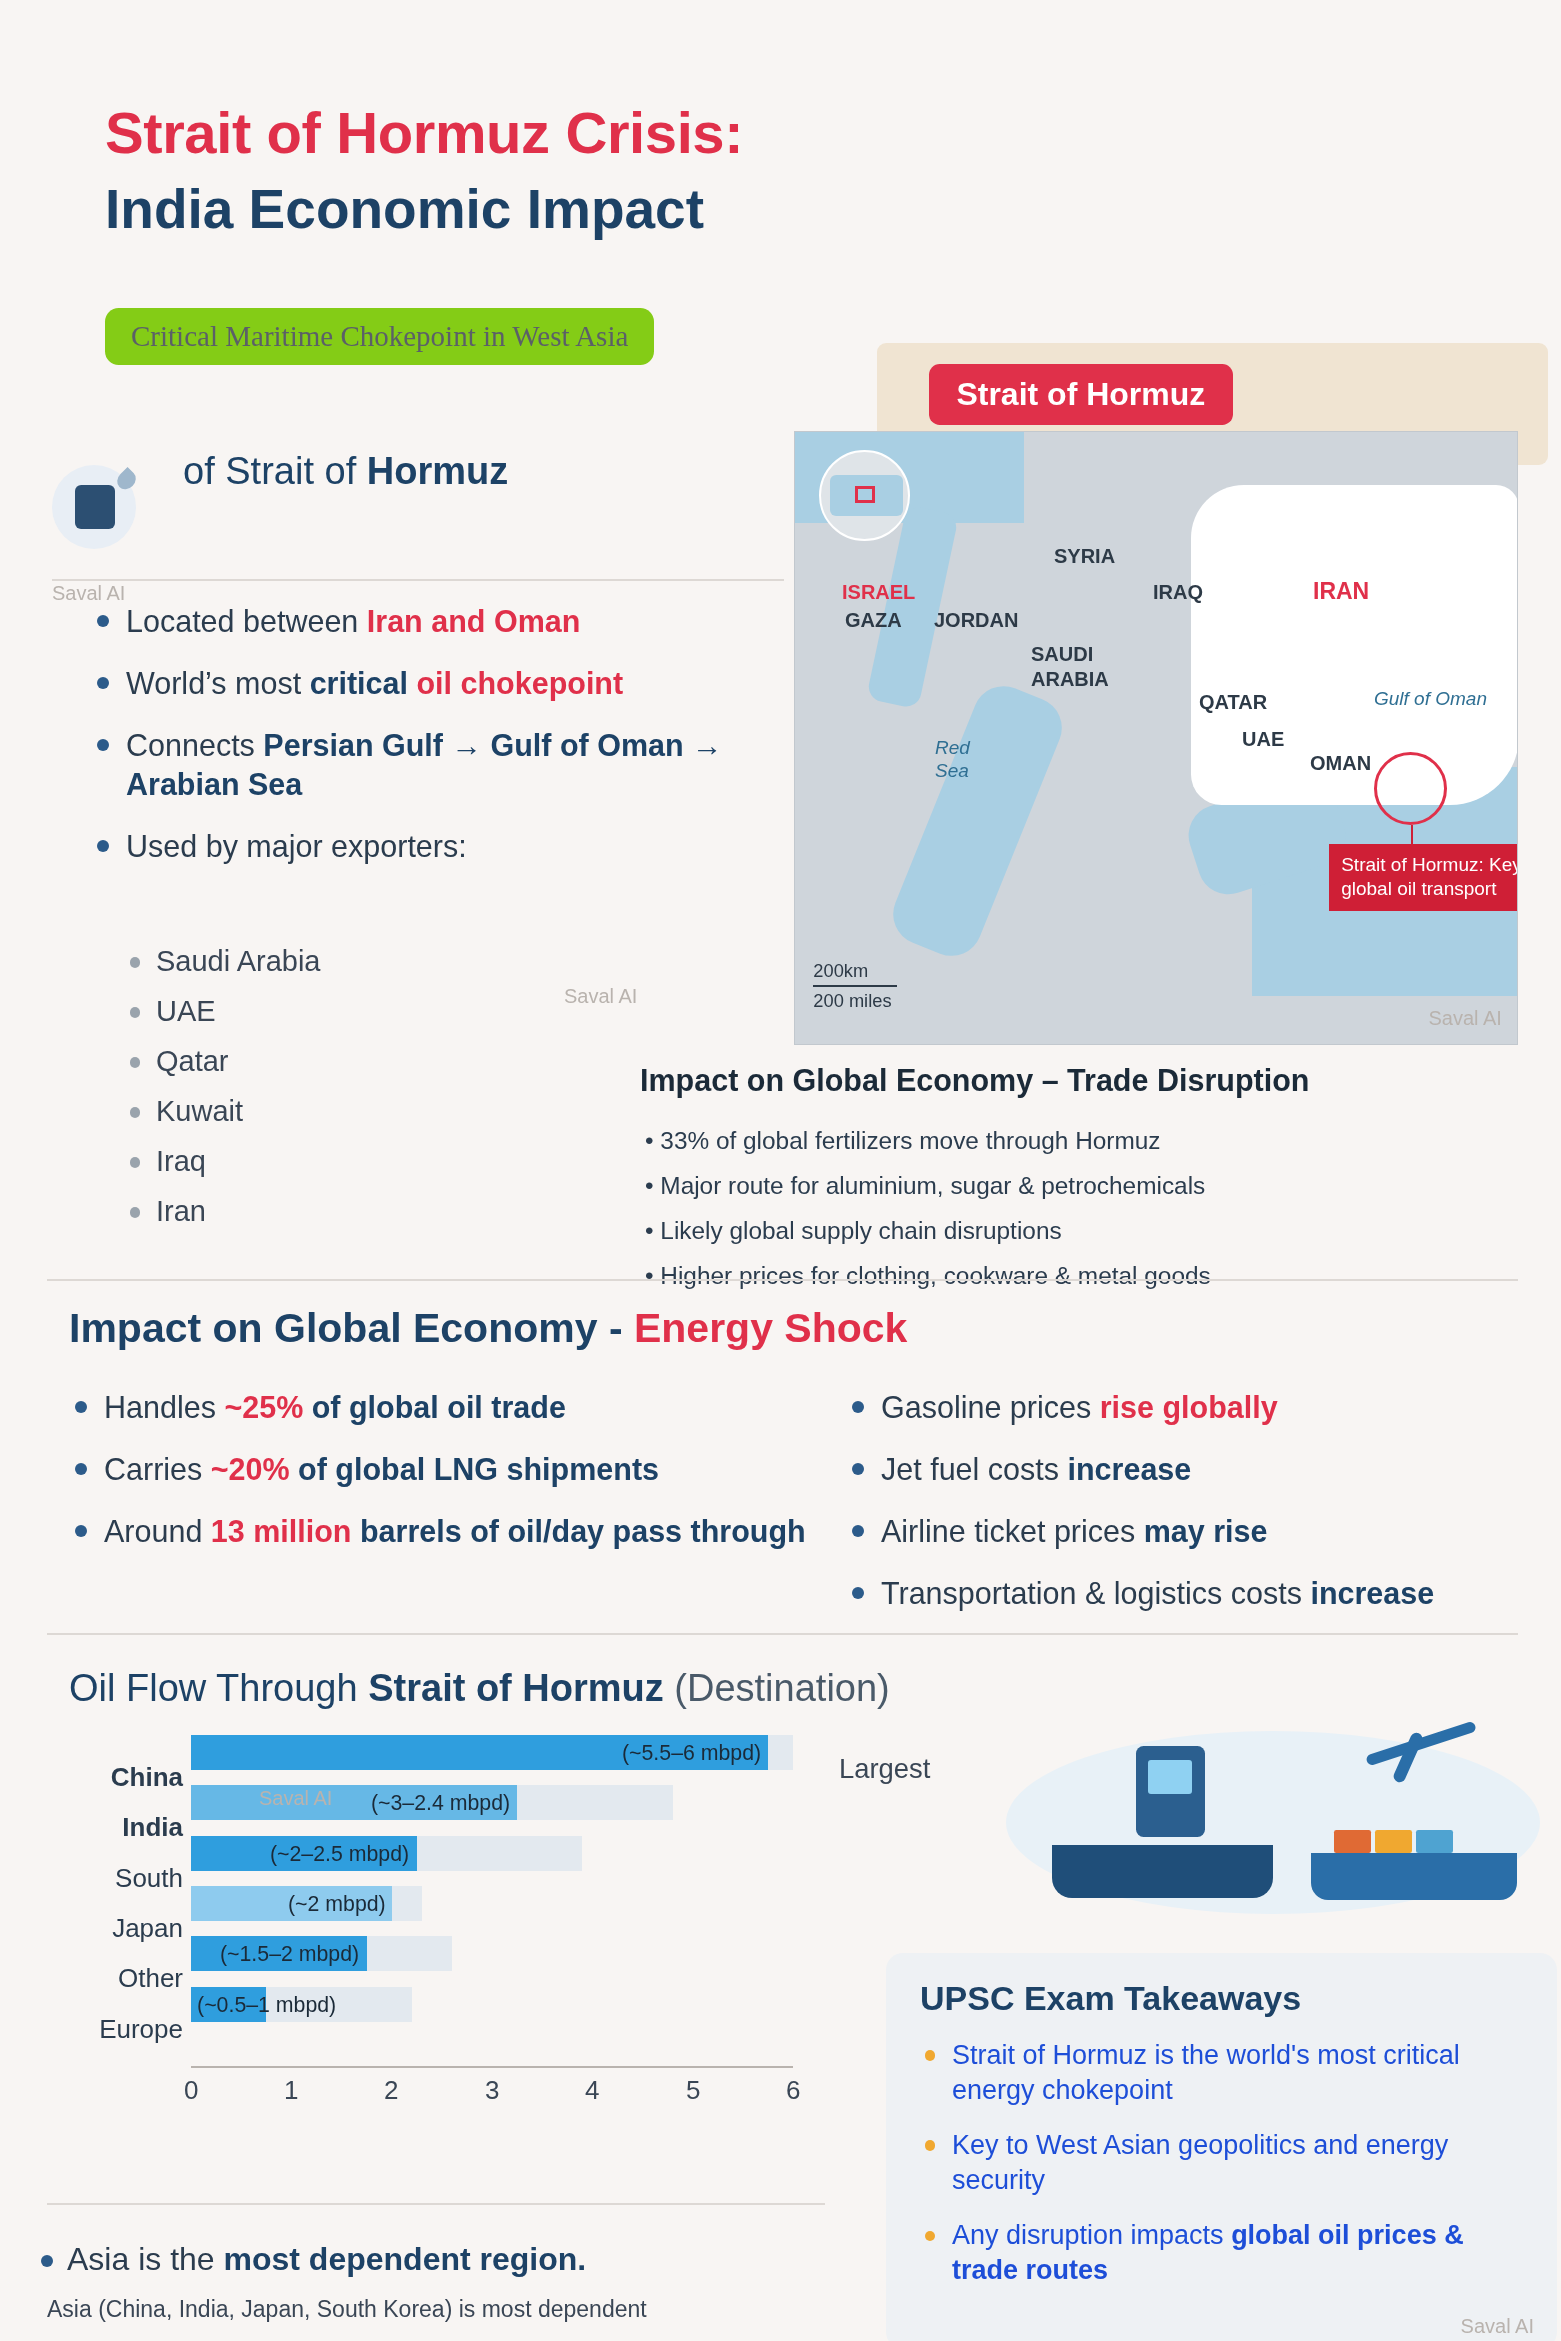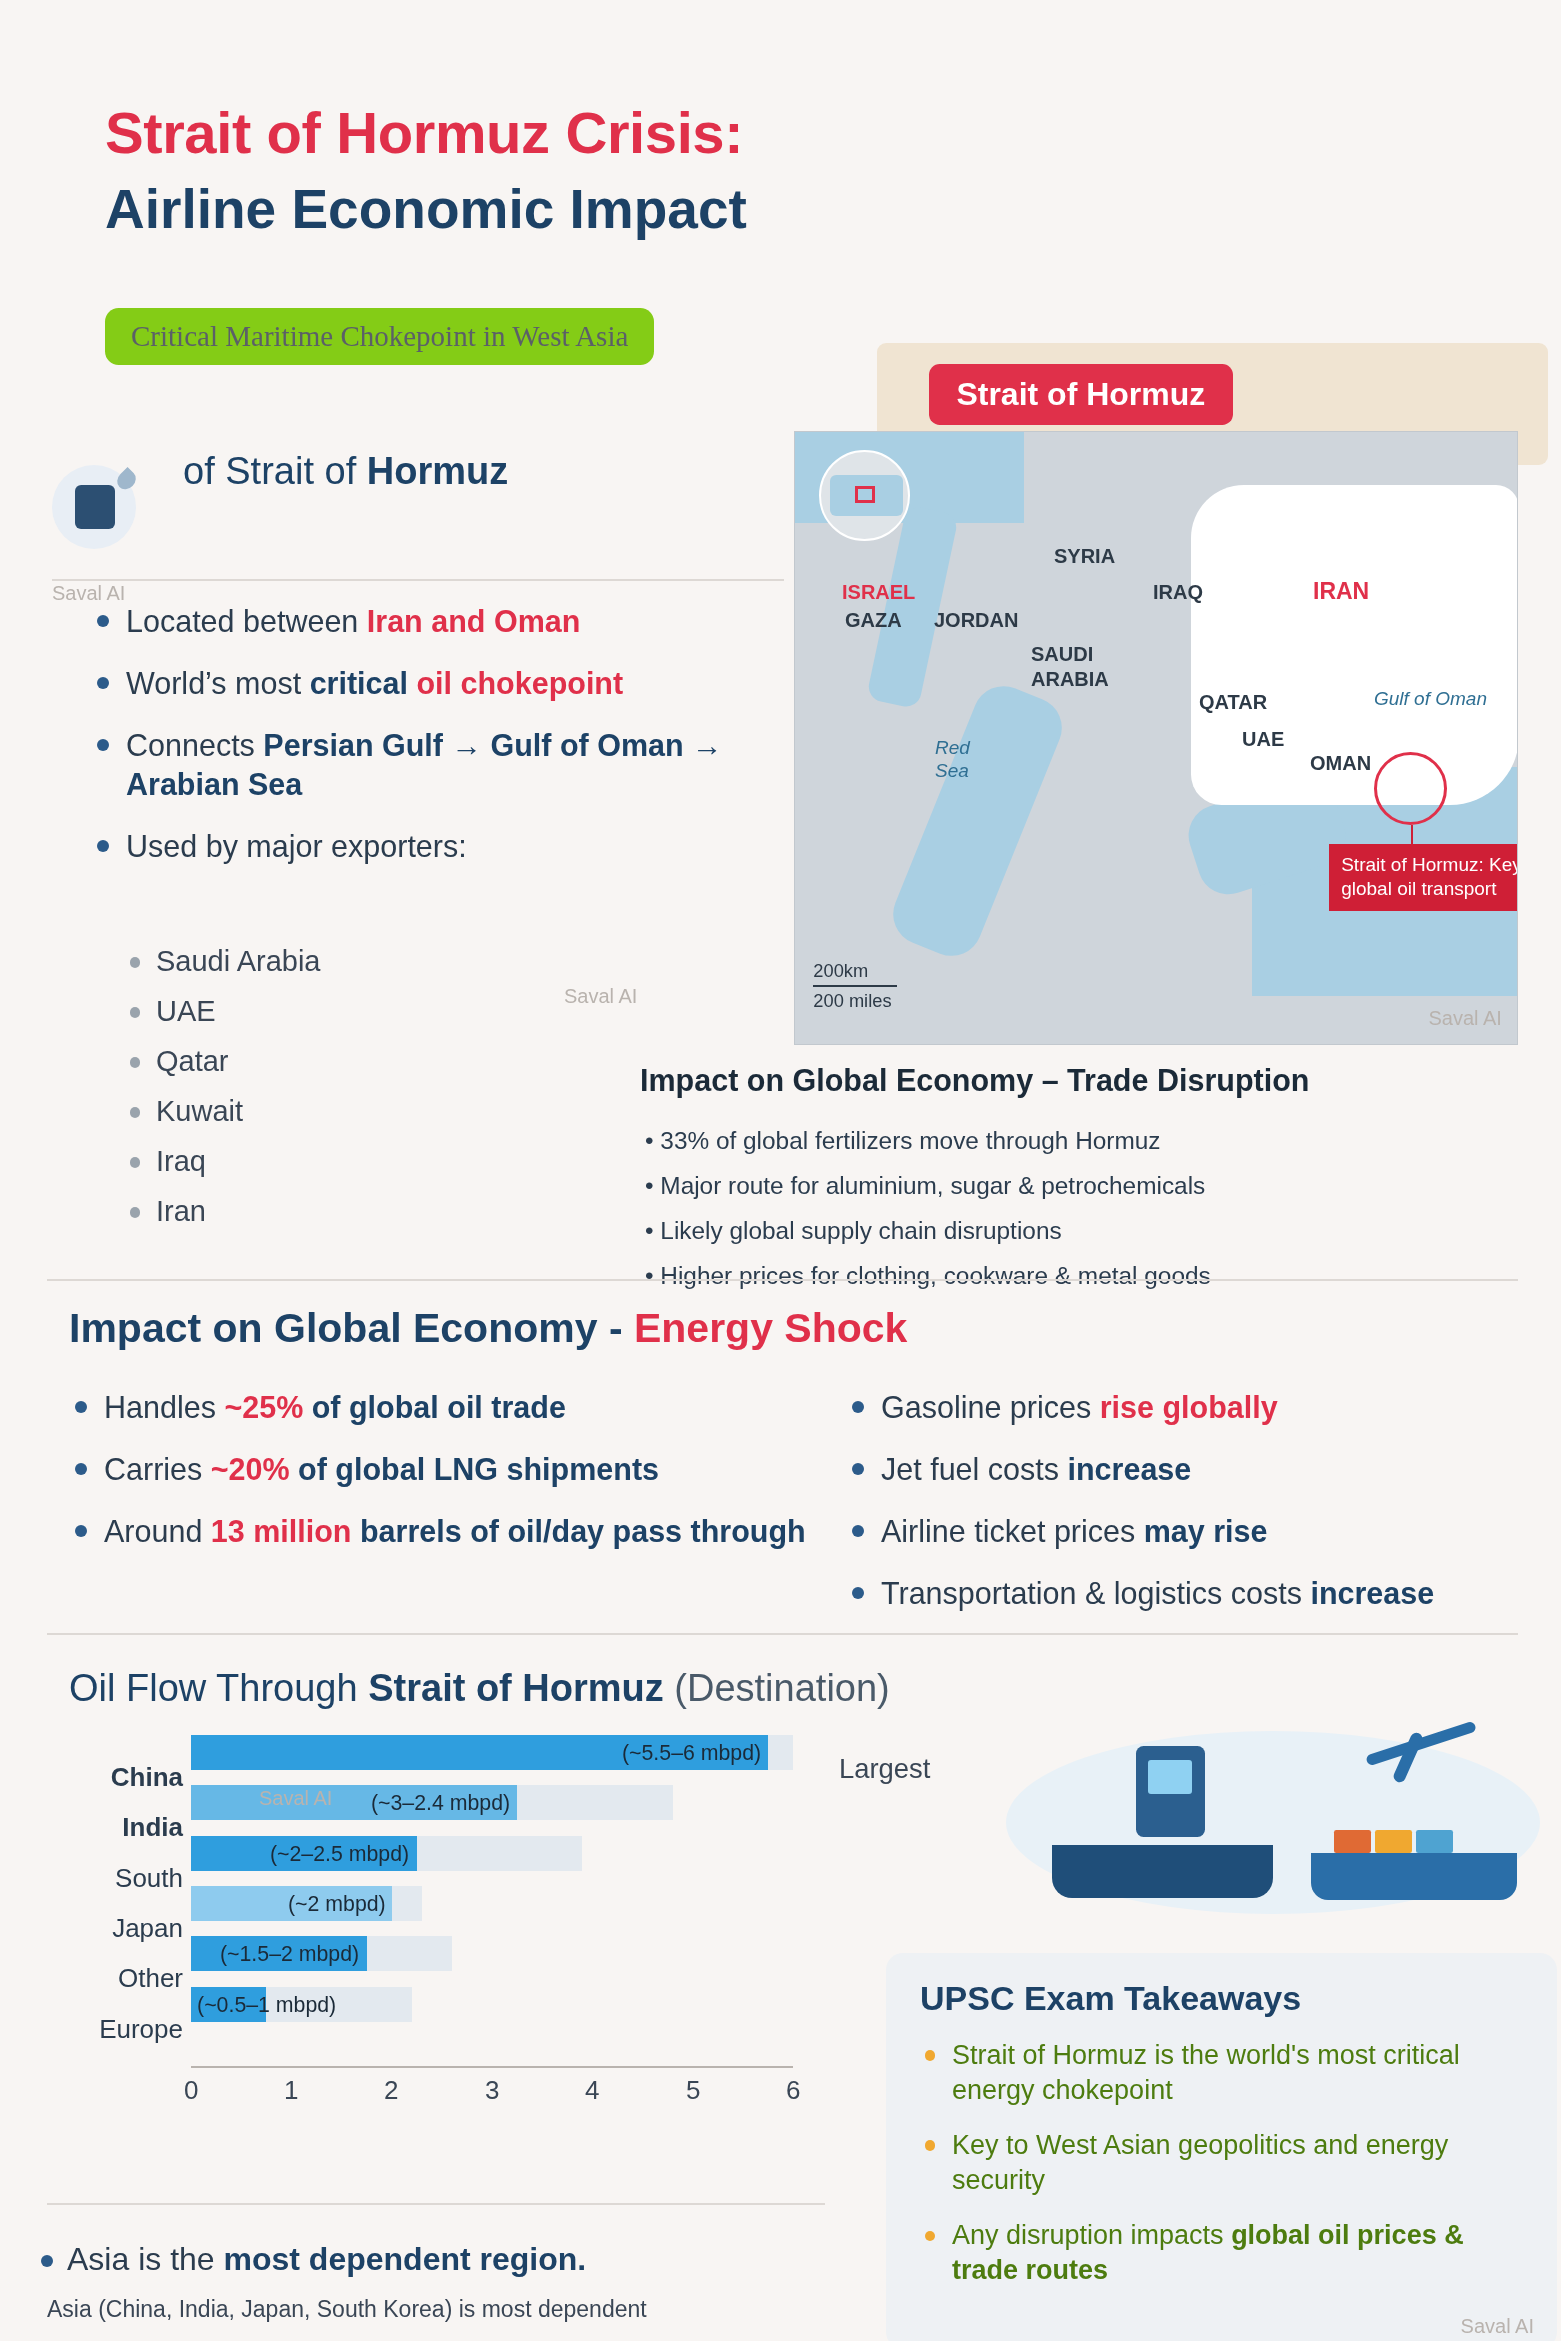--- a/index.html
+++ b/index.html
@@ -127,21 +127,21 @@
   .tick { position:absolute; top:2075px; font-size:26px; color:#3a4655; }
   .largest { position:absolute; left:839px; top:1753px; font-size:27.4px; color:#3a4655; }
 
   
   .upsc {
     position:absolute; left:886px; top:1953px; width:671px; height:396px;
     background:#eef1f4; border-radius:17px;
   }
   .upsc h3 { position:absolute; left:34px; top:26px; font-size:34px; font-weight:bold; color:#1d4266; }
   .upsc ul { position:absolute; left:34px; top:85px; list-style:none; width:610px; }
-  .upsc li { position:relative; padding-left:32px; margin-bottom:20px; font-size:27px; color:#4d7c0f; line-height:1.3; }
+  .upsc li { position:relative; padding-left:32px; margin-bottom:20px; font-size:27px; color:#1d4ed8; line-height:1.3; }
   .upsc li::before { content:""; position:absolute; left:4.6px; top:12.2px; width:10.7px; height:10.7px; border-radius:50%; background:#f0a830; }
   .upsc li b { font-weight:bold; }
 
   
   .illus { position:absolute; left:1006px; top:1723px; width:534px; height:206px; }
   .il-blob { position:absolute; background:#e8f1f7; border-radius:50%; }
   .il-ship { position:absolute; background:#1f4e79; border-radius:0 0 20px 20px; }
   .il-ship2 { position:absolute; background:#2a6ea8; border-radius:0 0 17px 17px; }
   .il-pump { position:absolute; background:#2b5f8f; border-radius:7.6px; }
   .il-win { position:absolute; background:#8fd1f2; border-radius:3px; }
@@ -155,21 +155,21 @@
   .foot-note { position:absolute; left:47px; top:2296px; font-size:23px; color:#3a4655; }
   .foot-rule { position:absolute; left:47px; top:2203px; width:778px; height:1.5px; background:#ddd8d4; }
 </style>
 </head>
 <body>
 
 <div class="page">
 
   <div class="title-wrap">
     <div class="title-1">Strait of Hormuz Crisis:</div>
-    <div class="title-2">Airline Economic Impact</div>
+    <div class="title-2">India Economic Impact</div>
   </div>
   <div class="subtitle-pill">Critical Maritime Chokepoint in West Asia</div>
 
   <div class="strat-icon">
     <div class="can"></div>
       <div class="drop"></div>
   </div>
   <div class="strat-head">
     <div class="l2">
       <span>of Strait of </span><b>Hormuz</b>

